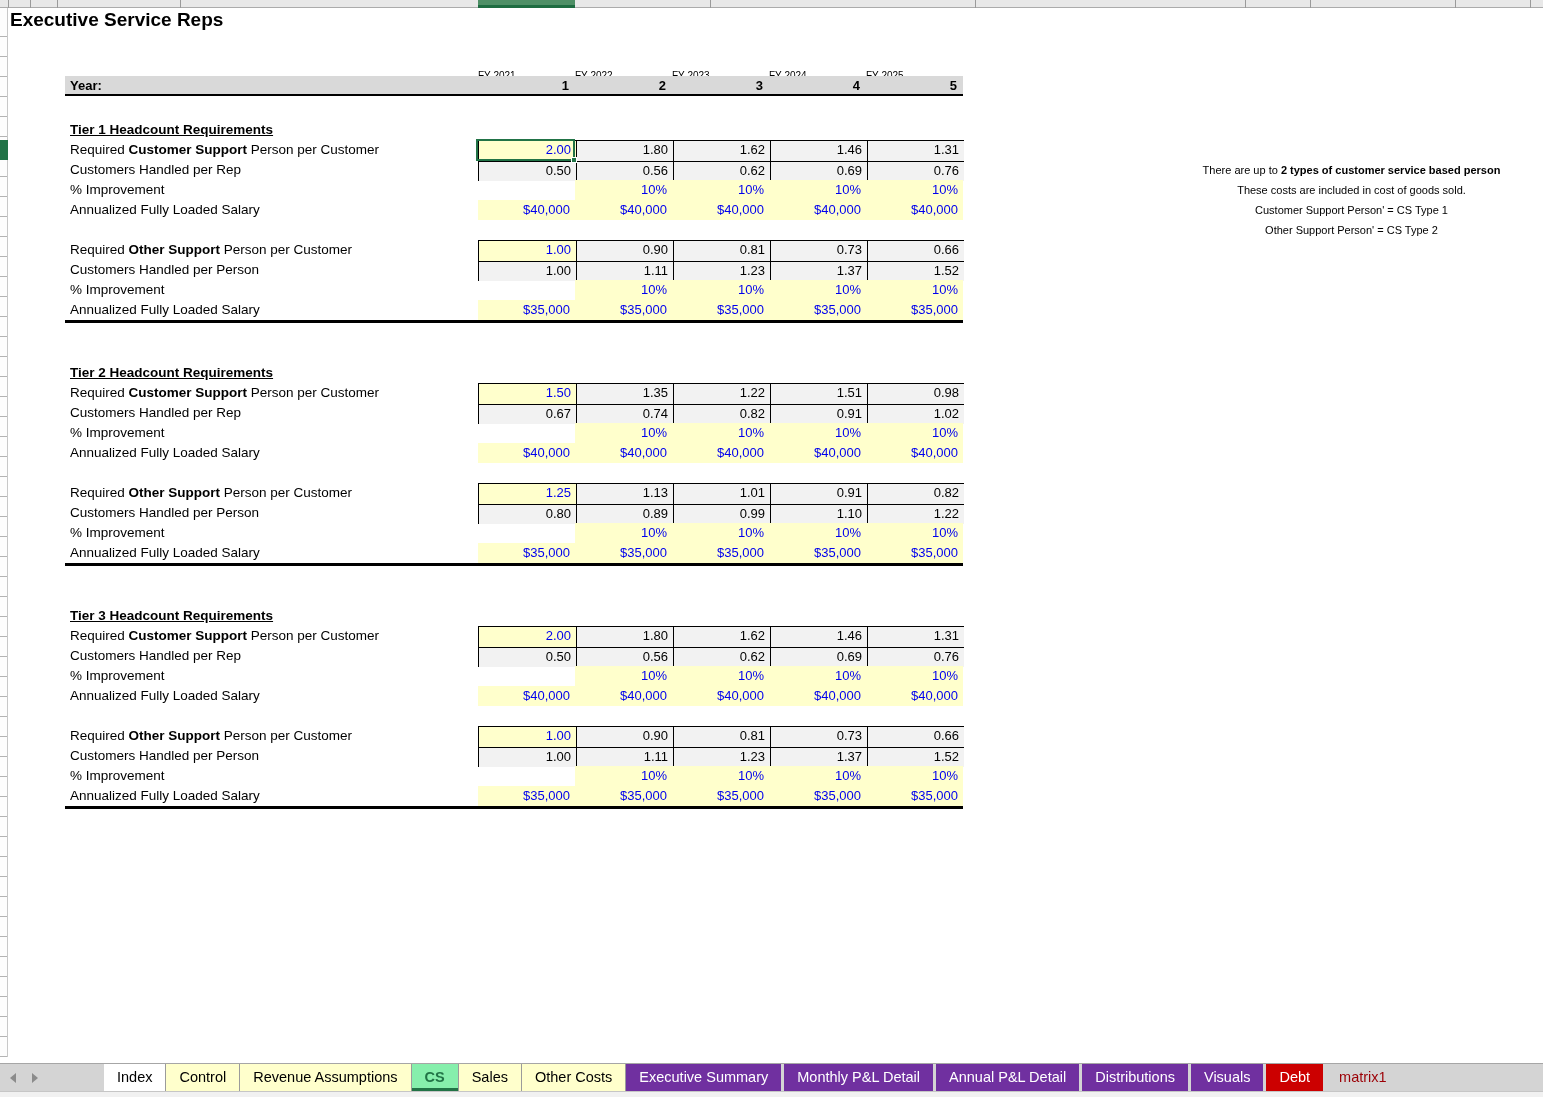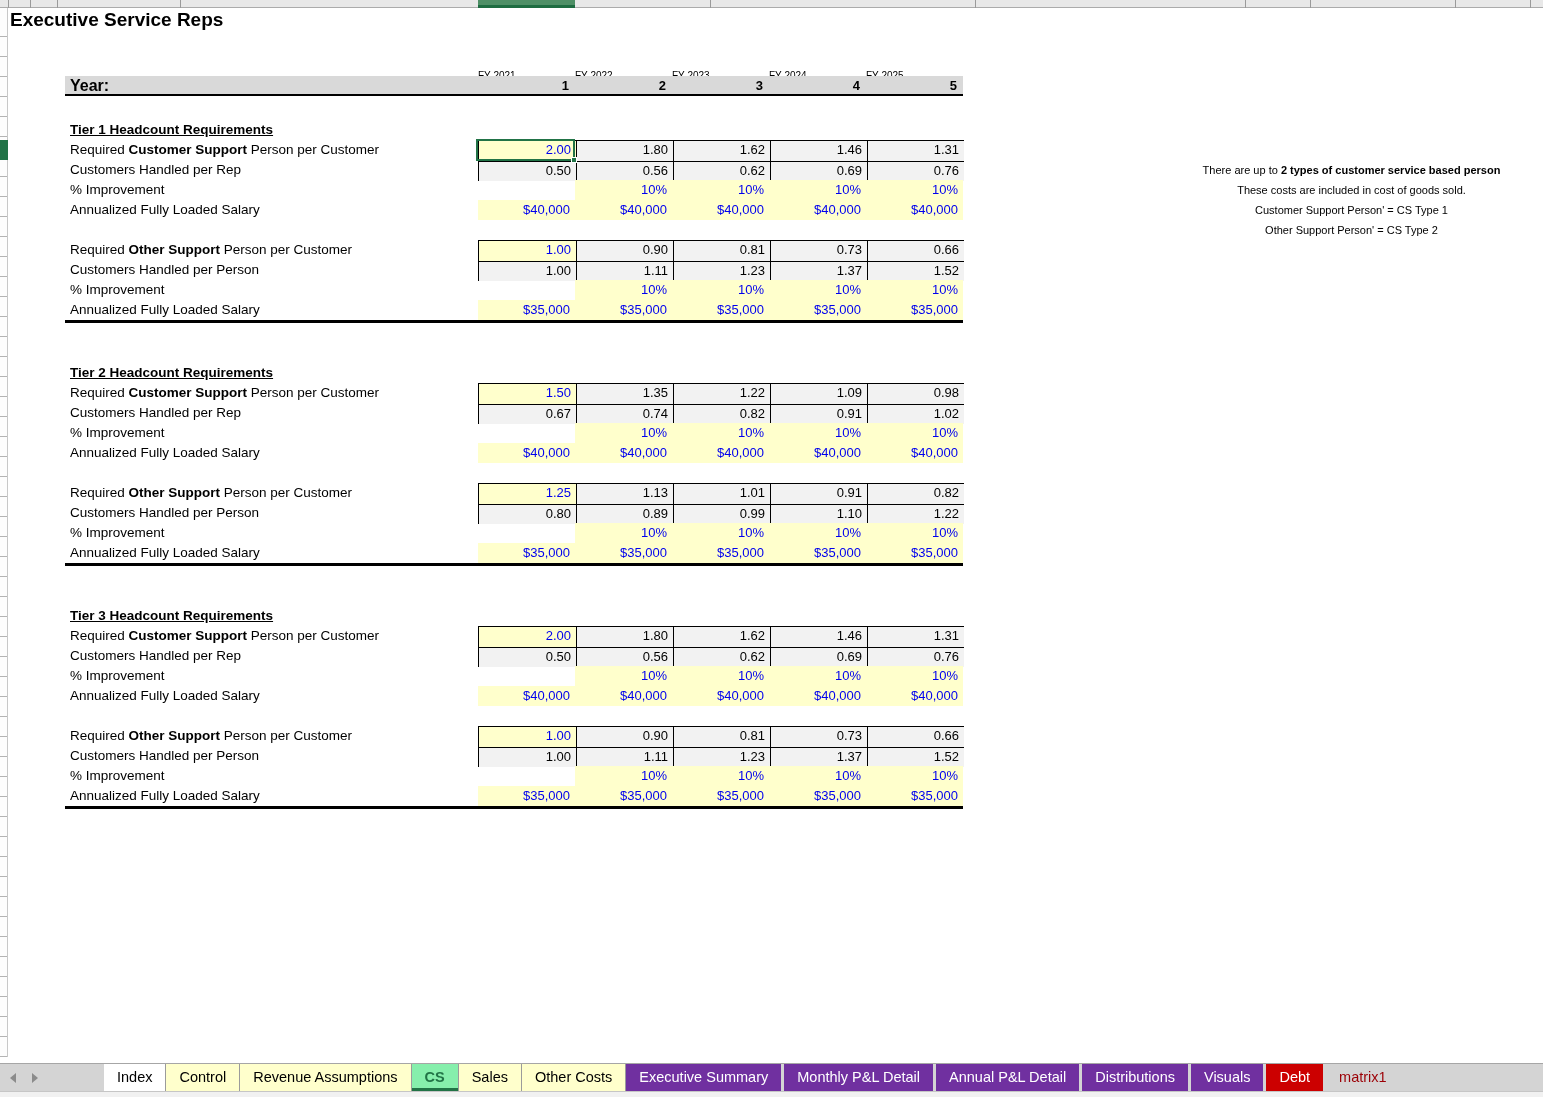--- a/index.html
+++ b/index.html
@@ -24,21 +24,21 @@
   .left-row-sel { position:absolute; left:0; top:140px; width:8px; height:20px; background:#217346; }
 
   
   .page-title { position:absolute; left:10px; top:9px; font-size:19px; font-weight:bold; }
 
   .fy-header { position:absolute; top:66px; width:97px; height:19px; font-size:10px;
                text-align:left; padding-right:6px; line-height:19px; }
 
   .year-band { position:absolute; left:65px; top:76px; width:898px; height:20px;
                background:#d9d9d9; border-bottom:2px solid #000; }
-  .year-label { position:absolute; left:5px; top:0; font-size:16px; font-weight:bold; line-height:19px; }
+  .year-label { position:absolute; left:5px; top:0; font-size:13px; font-weight:bold; line-height:19px; }
   .year-num { position:absolute; top:0; width:97px; height:19px; font-size:13px; font-weight:bold;
               text-align:right; padding-right:6px; line-height:19px; }
 
   .notes { position:absolute; left:1160px; top:160px; width:383px; font-size:11px; line-height:20px;
            white-space:nowrap; overflow:hidden;text-align:center; }
   .notes b { font-weight:bold; }
 
   
   .tier-block { position:absolute; left:0; width:1000px; height:203px; }
   .tier-heading { position:absolute; left:70px; top:0; height:20px; font-size:13.5px; font-weight:bold;
@@ -203,21 +203,21 @@
       <div class="tier-block" style="top: 363px;">
         <div class="tier-heading">Tier 2 Headcount Requirements</div>
         <div class="row-label" style="top: 20px;"><span>Required </span><b>Customer Support</b><span> Person per Customer</span></div>
         <div class="row-label" style="top: 40px;">Customers Handled per Rep</div>
         <div class="row-label" style="top: 60px;">% Improvement</div>
         <div class="row-label" style="top: 80px;">Annualized Fully Loaded Salary</div>
         <div class="grid2" style="top: 20px;">
           <div class="gcell c0 r0 input-cell">1.50</div>
           <div class="gcell r0 calc-cell">1.35</div>
           <div class="gcell r0 calc-cell">1.22</div>
-          <div class="gcell r0 calc-cell">1.09</div>
+          <div class="gcell r0 calc-cell">1.51</div>
           <div class="gcell r0 calc-cell">0.98</div>
           <div class="gcell c0 calc-cell">0.67</div>
           <div class="gcell calc-cell">0.74</div>
           <div class="gcell calc-cell">0.82</div>
           <div class="gcell calc-cell">0.91</div>
           <div class="gcell calc-cell">1.02</div>
         </div>
         <div class="band" style="top: 60px; left: 575px;">
           <div class="bcell">10%</div>
           <div class="bcell">10%</div>

